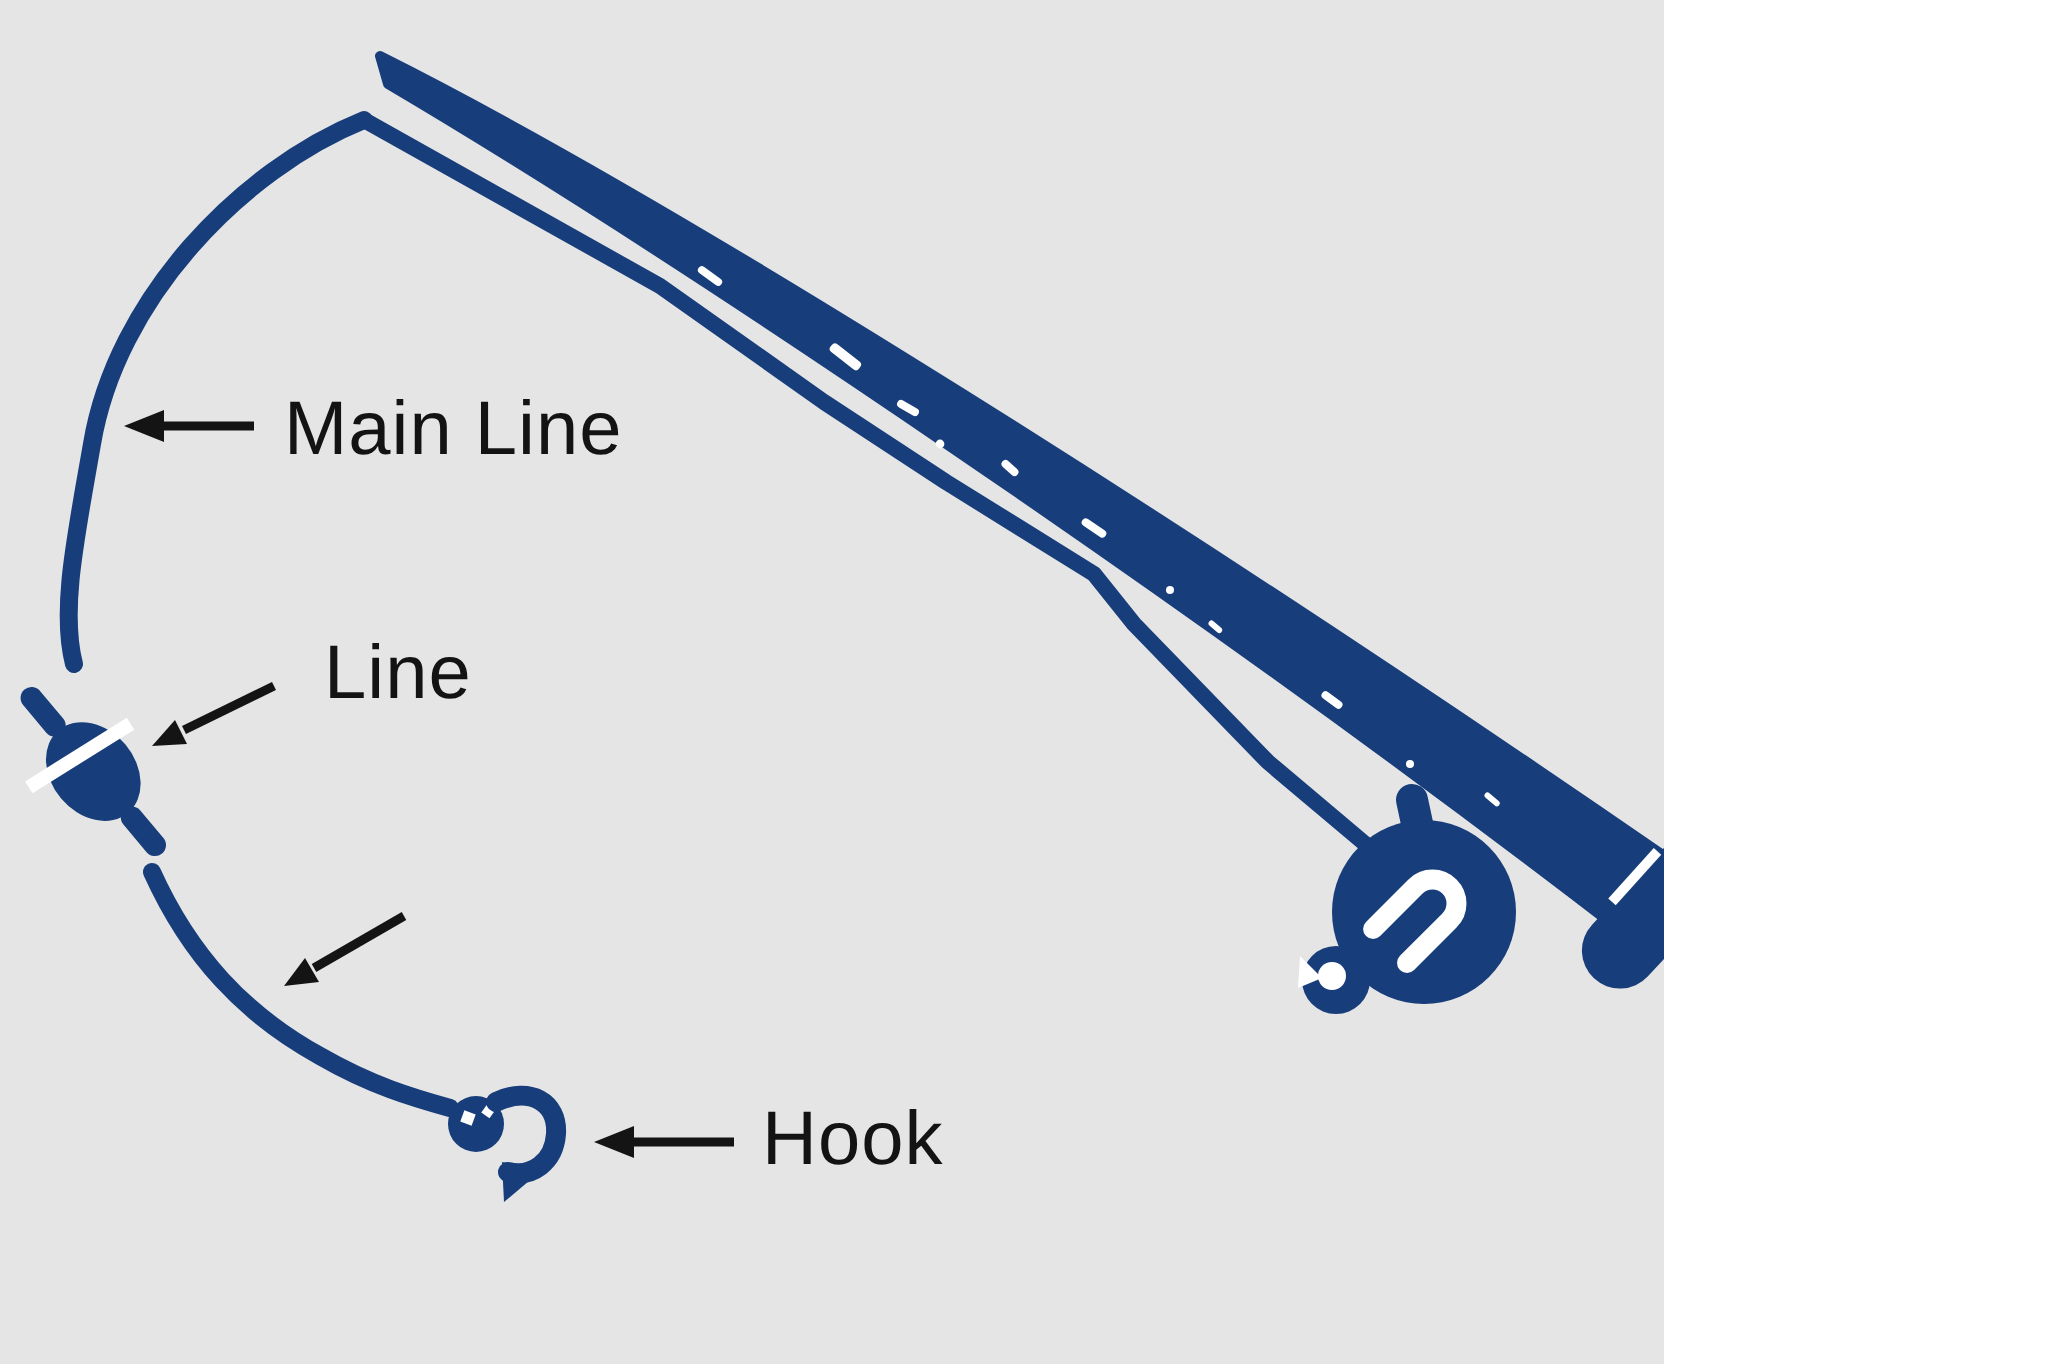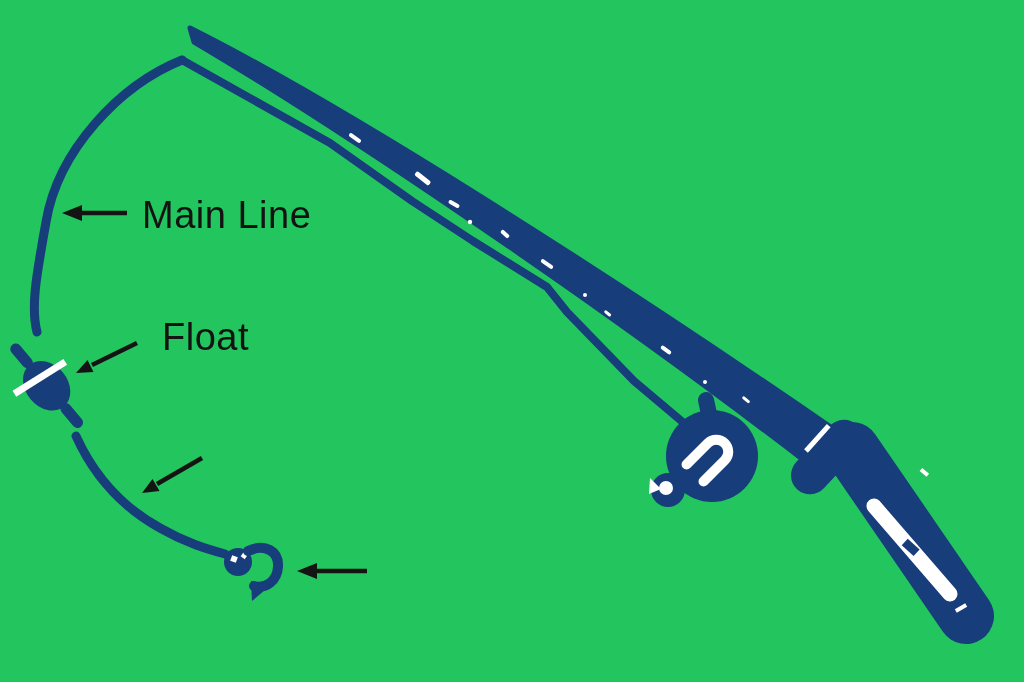--- a/index.html
+++ b/index.html
@@ -1,20 +1,20 @@
 <!DOCTYPE html>
 <html><head>
 <meta charset="utf-8">
 <style>
   html, body { margin: 0; padding: 0; background: #ffffff; }
   .canvas {
     position: relative;
-    width: 1024px;
+    width: 832px;
     height: 682px;
-    background: #22c55e;
+    background: #e5e5e5;
     overflow: hidden;
     font-family: "Liberation Sans", sans-serif;
   }
   .diagram-svg {
     position: absolute;
     left: 0; top: 0;
     width: 1024px; height: 682px;
   }
   .part-label {
     position: absolute;
@@ -127,16 +127,17 @@
         <polygon points="142,493 152.5,479 159.5,491" stroke="none"></polygon>
       </g>
       <g>
         <line x1="367" y1="571" x2="315" y2="571" stroke-width="4.5"></line>
         <polygon points="297,571 317,563 317,579" stroke="none"></polygon>
       </g>
     </g>
   </svg>
 
   <div class="part-label label-main-line">Main Line</div>
-  <div class="part-label label-float">Float</div>
+  <div class="part-label label-float">Line</div>
+  <div class="part-label label-hook">Hook</div>
 
 
 </div>
 
 </body></html>

